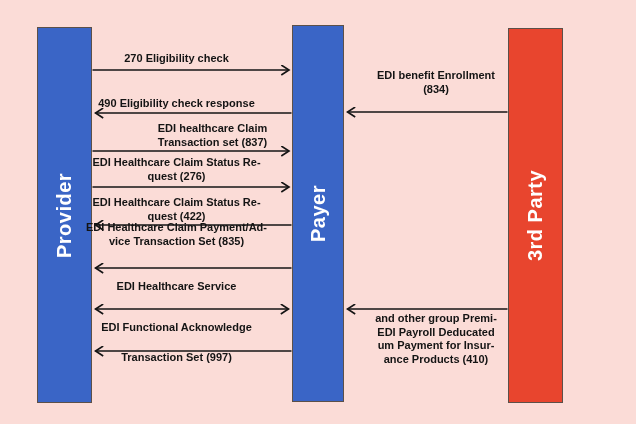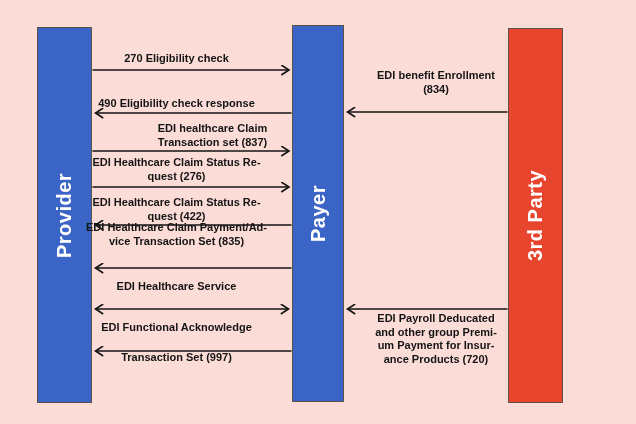--- a/index.html
+++ b/index.html
@@ -135,19 +135,19 @@
     <span>EDI Functional Acknowledge</span>
     <span>Transaction Set (997)</span>
   </div>
 
   <div class="msg right-gap" id="msg-834">
     <span>EDI benefit Enrollment</span>
     <span>(834)</span>
   </div>
 
   <div class="msg right-gap" id="msg-820">
+    <span>and other group Premi-</span>
     <span>EDI Payroll Deducated</span>
-    <span>and other group Premi-</span>
     <span>um Payment for Insur-</span>
-    <span>ance Products (720)</span>
+    <span>ance Products (410)</span>
   </div>
 
 </div>
 
 </body></html>

